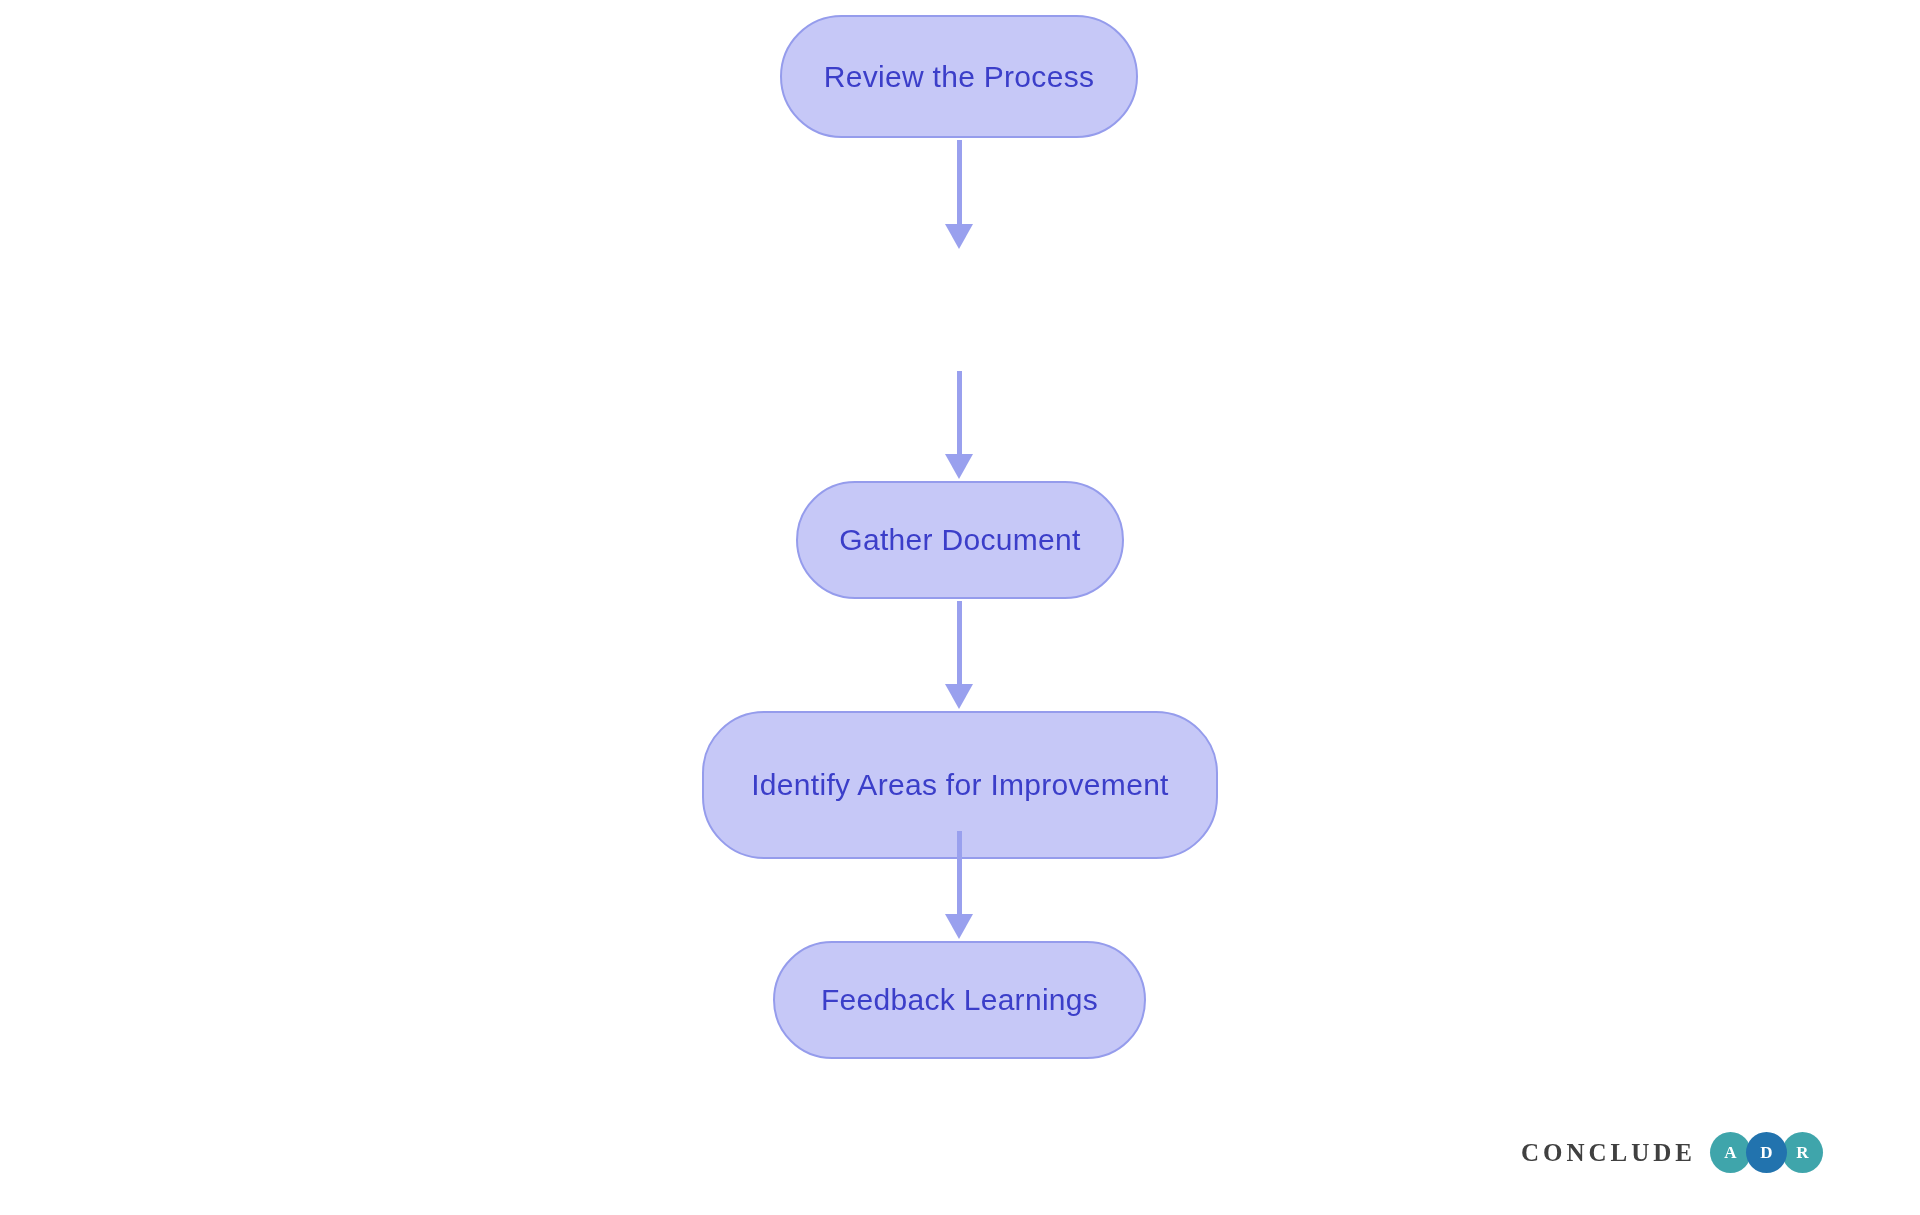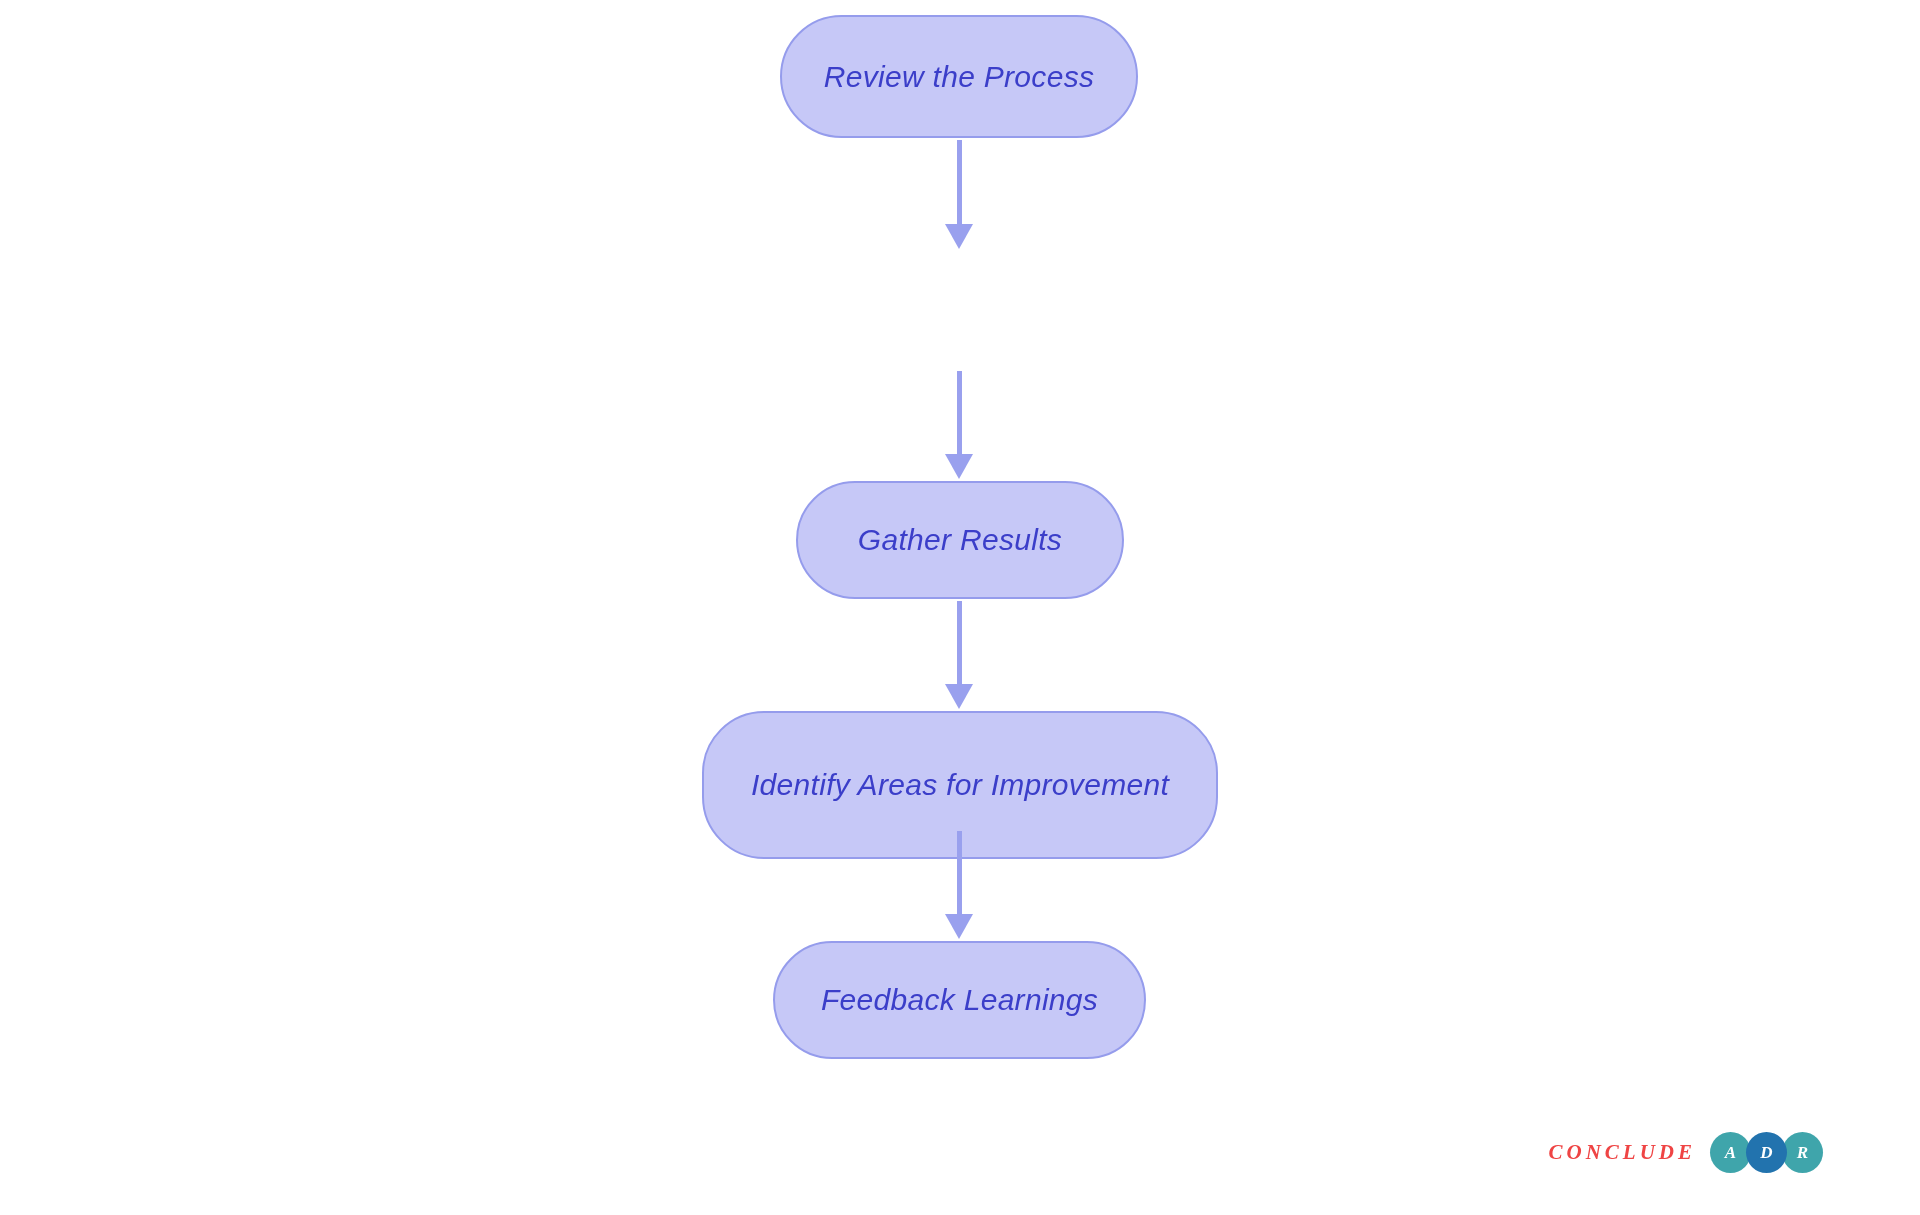--- a/index.html
+++ b/index.html
@@ -7,21 +7,20 @@
     padding: 0;
     background: #ffffff;
     font-family: "Liberation Sans", "DejaVu Sans", sans-serif;
   }
   .canvas {
     position: relative;
     width: 1920px;
     height: 1215px;
     background: #ffffff;
     overflow: hidden;
-    font-style: italic;
   }
   .node {
     position: absolute;
     box-sizing: border-box;
     background: #c6c8f7;
     border: 2px solid #959cec;
     border-radius: 62px;
     display: flex;
     align-items: center;
     justify-content: center;
@@ -65,23 +64,23 @@
     position: absolute;
     right: 97px;
     bottom: 42px;
     height: 41px;
     display: flex;
     align-items: center;
   }
   .logo-wordmark {
     font-family: "Liberation Serif", "DejaVu Serif", serif;
     font-weight: 700;
-    font-size: 21px;
+    font-size: 25px;
     letter-spacing: 4px;
-    color: #ef4444;
+    color: #404040;
     margin-right: 14px;
     line-height: 1;
   }
   .logo-badges {
     display: flex;
     align-items: center;
   }
   .badge {
     width: 41px;
     height: 41px;
@@ -114,21 +113,21 @@
     <div class="arrow-head"></div>
   </div>
 
 
   <div class="arrow arrow-2">
     <div class="arrow-line"></div>
     <div class="arrow-head"></div>
   </div>
 
   <div class="node node-3">
-    <span>Gather Results</span>
+    <span>Gather Document</span>
   </div>
 
   <div class="arrow arrow-3">
     <div class="arrow-line"></div>
     <div class="arrow-head"></div>
   </div>
 
   <div class="node node-4">
     <span>Identify Areas for Improvement</span>
   </div>

